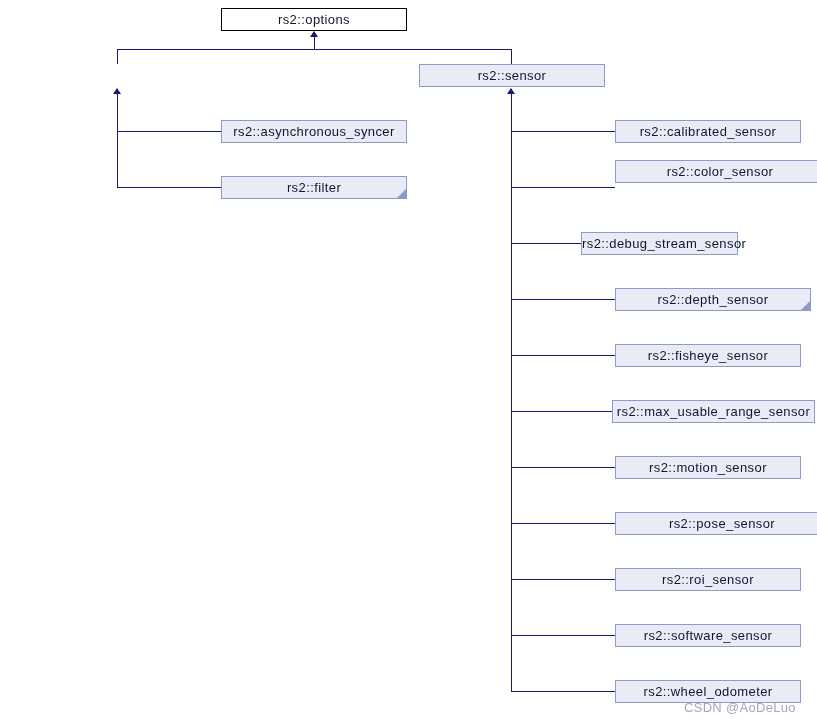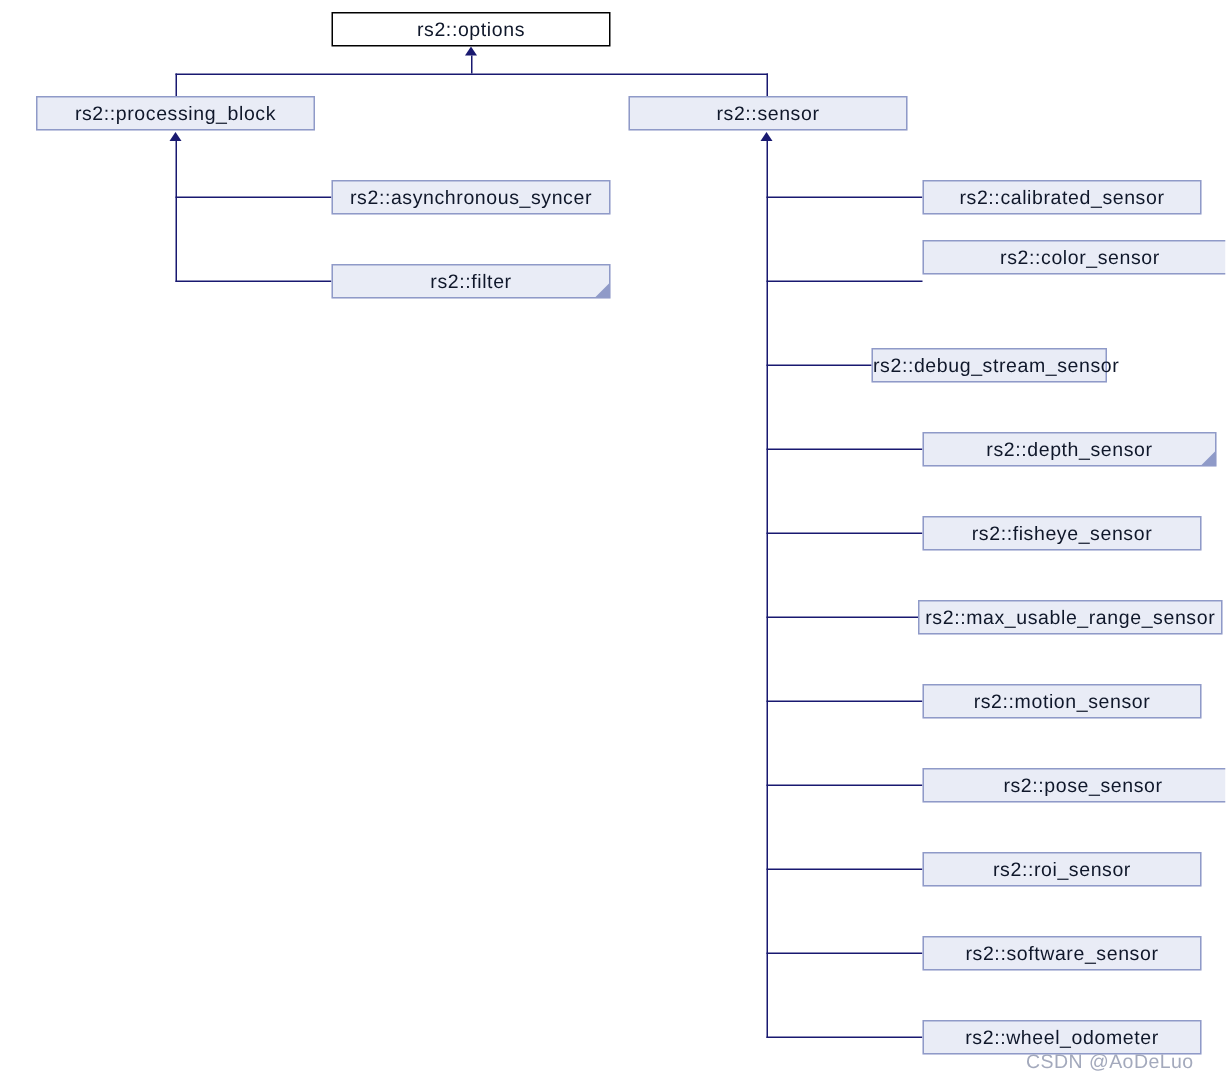--- a/index.html
+++ b/index.html
@@ -95,23 +95,20 @@
   <div class="edge h" style="left:511px;top:467px;width:104px;"></div>
   <div class="edge h" style="left:511px;top:523px;width:104px;"></div>
   <div class="edge h" style="left:511px;top:579px;width:104px;"></div>
   <div class="edge h" style="left:511px;top:635px;width:104px;"></div>
   <div class="edge h" style="left:511px;top:691px;width:104px;"></div>
 
   <div class="node root" style="left:221px;top:8px;width:186px;">
     <span>rs2::options</span>
   </div>
 
-  <div class="node" style="left:24px;top:64px;width:186px;">
-    <span>rs2::processing_block</span>
-  </div>
 
   <div class="node" style="left:419px;top:64px;width:186px;">
     <span>rs2::sensor</span>
   </div>
 
   <div class="node" style="left:221px;top:120px;width:186px;">
     <span>rs2::asynchronous_syncer</span>
   </div>
 
   <div class="node" style="left:221px;top:176px;width:186px;">

